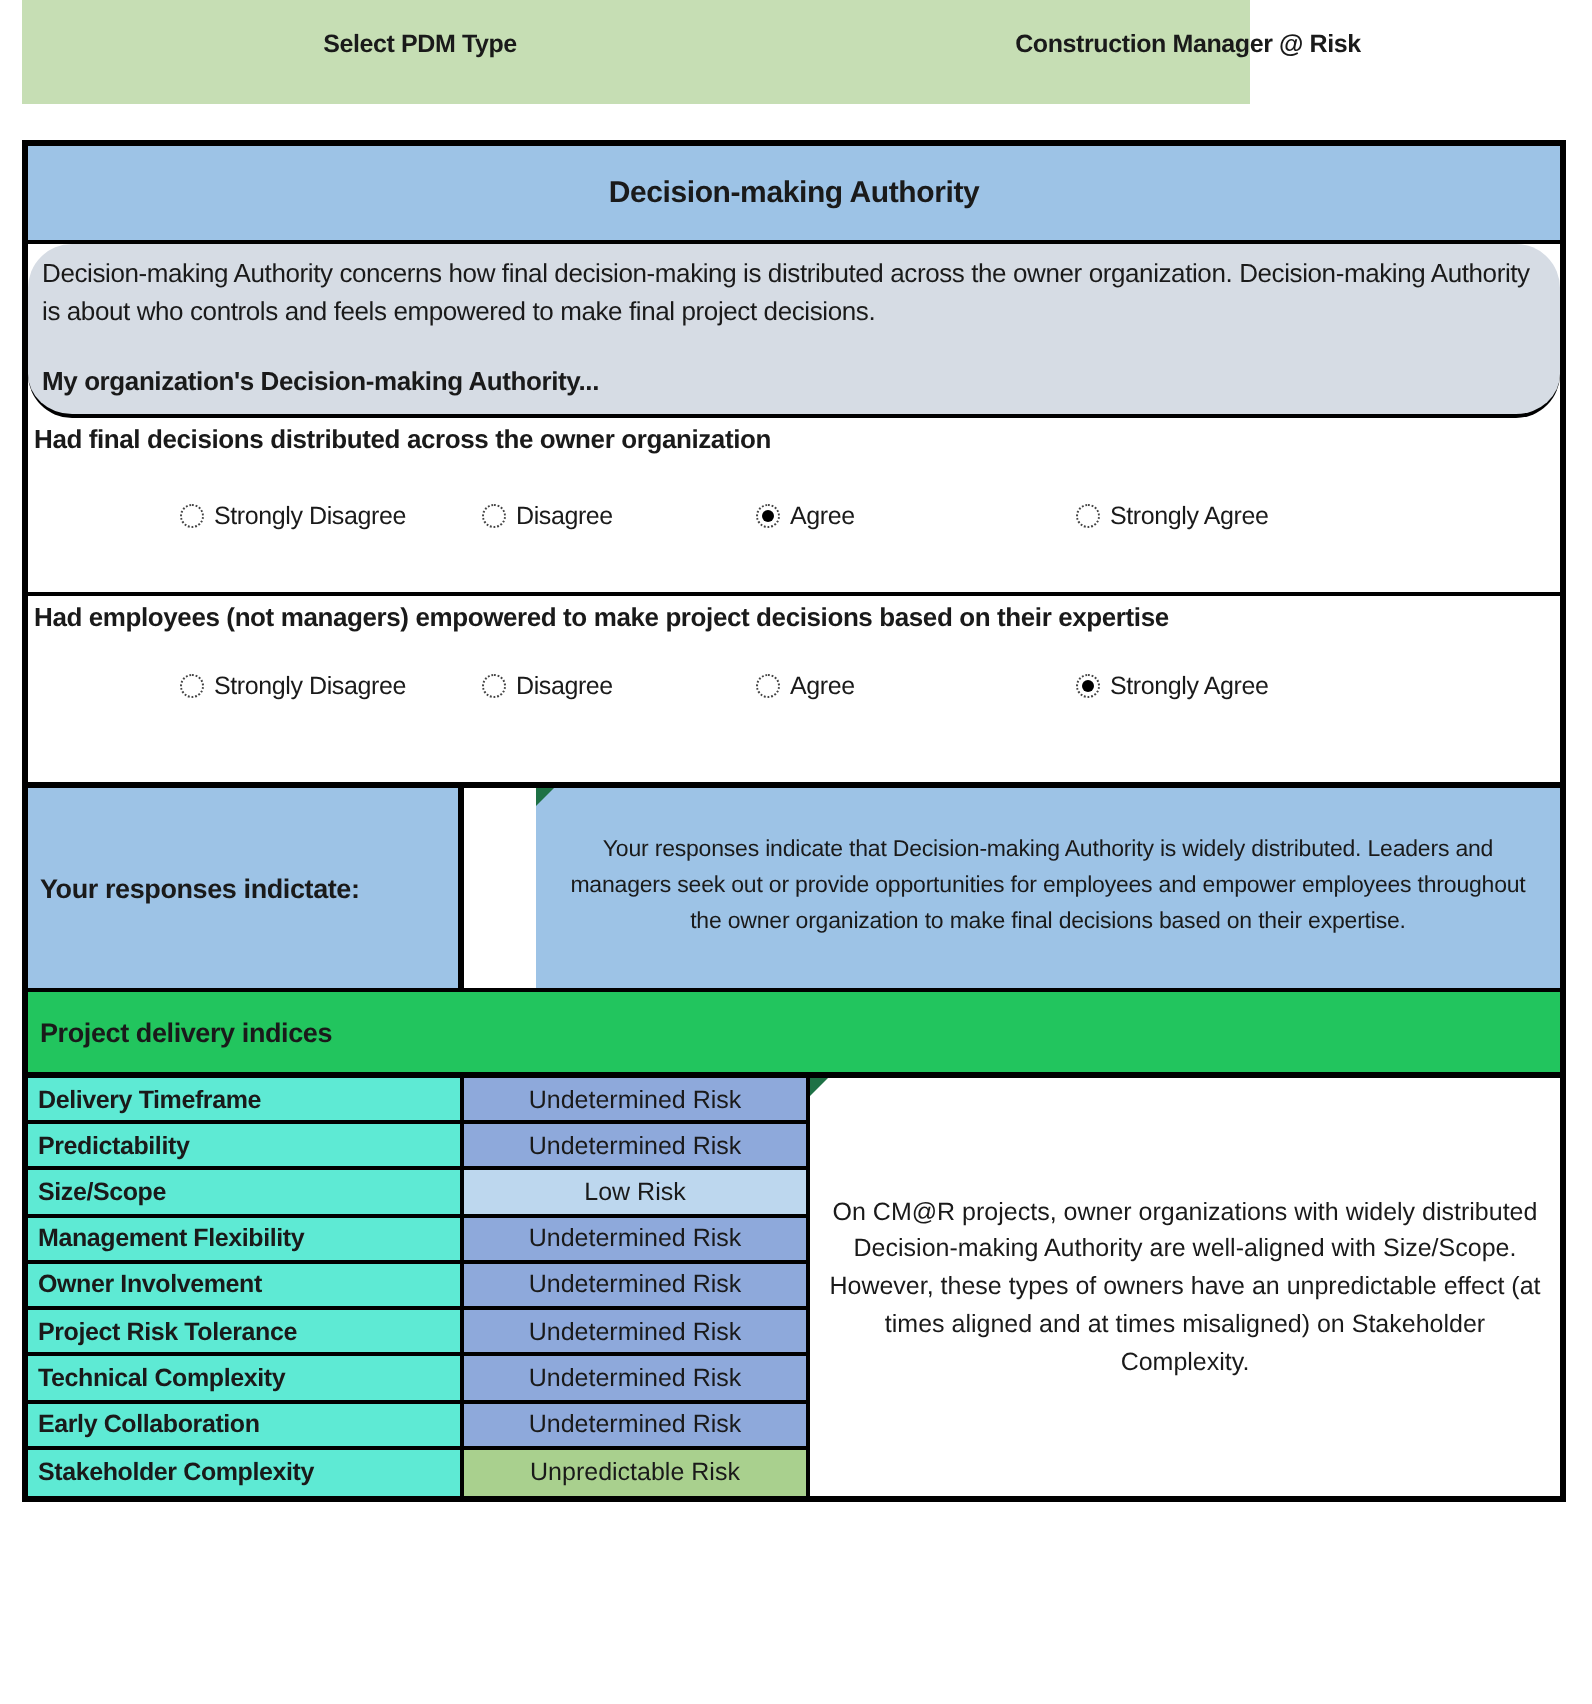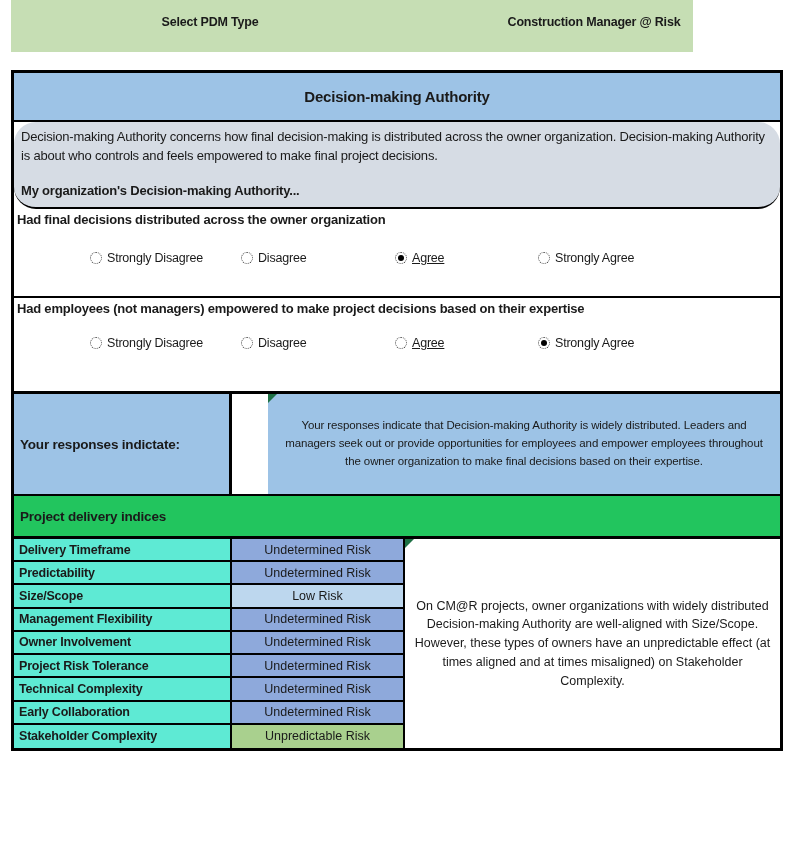--- a/index.html
+++ b/index.html
@@ -5,21 +5,21 @@
   * { box-sizing: border-box; }
   html,body { margin:0; padding:0; }
   body {
     width:796px; height:852px; position:relative;
     background:#fff; color:#1a1a1a;
     font-family:"Liberation Sans", sans-serif;
     overflow:hidden;
   }
 
   
-  .topbar { position:absolute; left:11px; top:0; width:682px; height:52px; }
+  .topbar { position:absolute; left:11px; top:0; width:614px; height:52px; }
   .topbar .lbl {
     position:absolute; top:15px; transform:translateX(-50%);
     font-weight:bold; font-size:12.5px; white-space:nowrap; letter-spacing:-0.2px;
   }
   .topbar .lbl-left  { left:199px; }
   .topbar .lbl-right { left:583px; }
 
   
   .main {
     position:absolute; left:11px; top:70px; width:772px; height:681px;
@@ -41,21 +41,21 @@
   .intro .org-line { font-weight:bold; margin-bottom:1px; }
 
   .question { position:relative; background:#fff; border-bottom:2px solid #000; }
   .q1 { flex:0 0 89px; }
   .q2 { flex:0 0 96px; border-bottom-width:3px; }
   .q-prompt { font-weight:bold; font-size:13px; padding:3px 4px 0 3px; letter-spacing:-0.2px; }
 
   .radio-option { position:absolute; display:flex; align-items:center; gap:5px; font-size:12.5px; letter-spacing:-0.2px; cursor:default; }
   .q1 .radio-option { top:42px; }
   .q2 .radio-option { top:38px; }
-  .pos-0 { left:76px; }  .pos-1 { left:227px; }  .pos-2 { left:381px;text-decoration:underline; }  .pos-3 { left:524px; }
+  .pos-0 { left:76px; }  .pos-1 { left:227px; }  .pos-2 { left:364px; }  .pos-3 { left:524px; }
 
   .radio {
     width:12px; height:12px; border:1px dotted #444; border-radius:50%;
     background:#fff; position:relative; flex:0 0 auto;
   }
   .radio.checked::after {
     content:""; position:absolute; left:50%; top:50%;
     width:6px; height:6px; margin:-3px 0 0 -3px;
     background:#000; border-radius:50%;
   }

